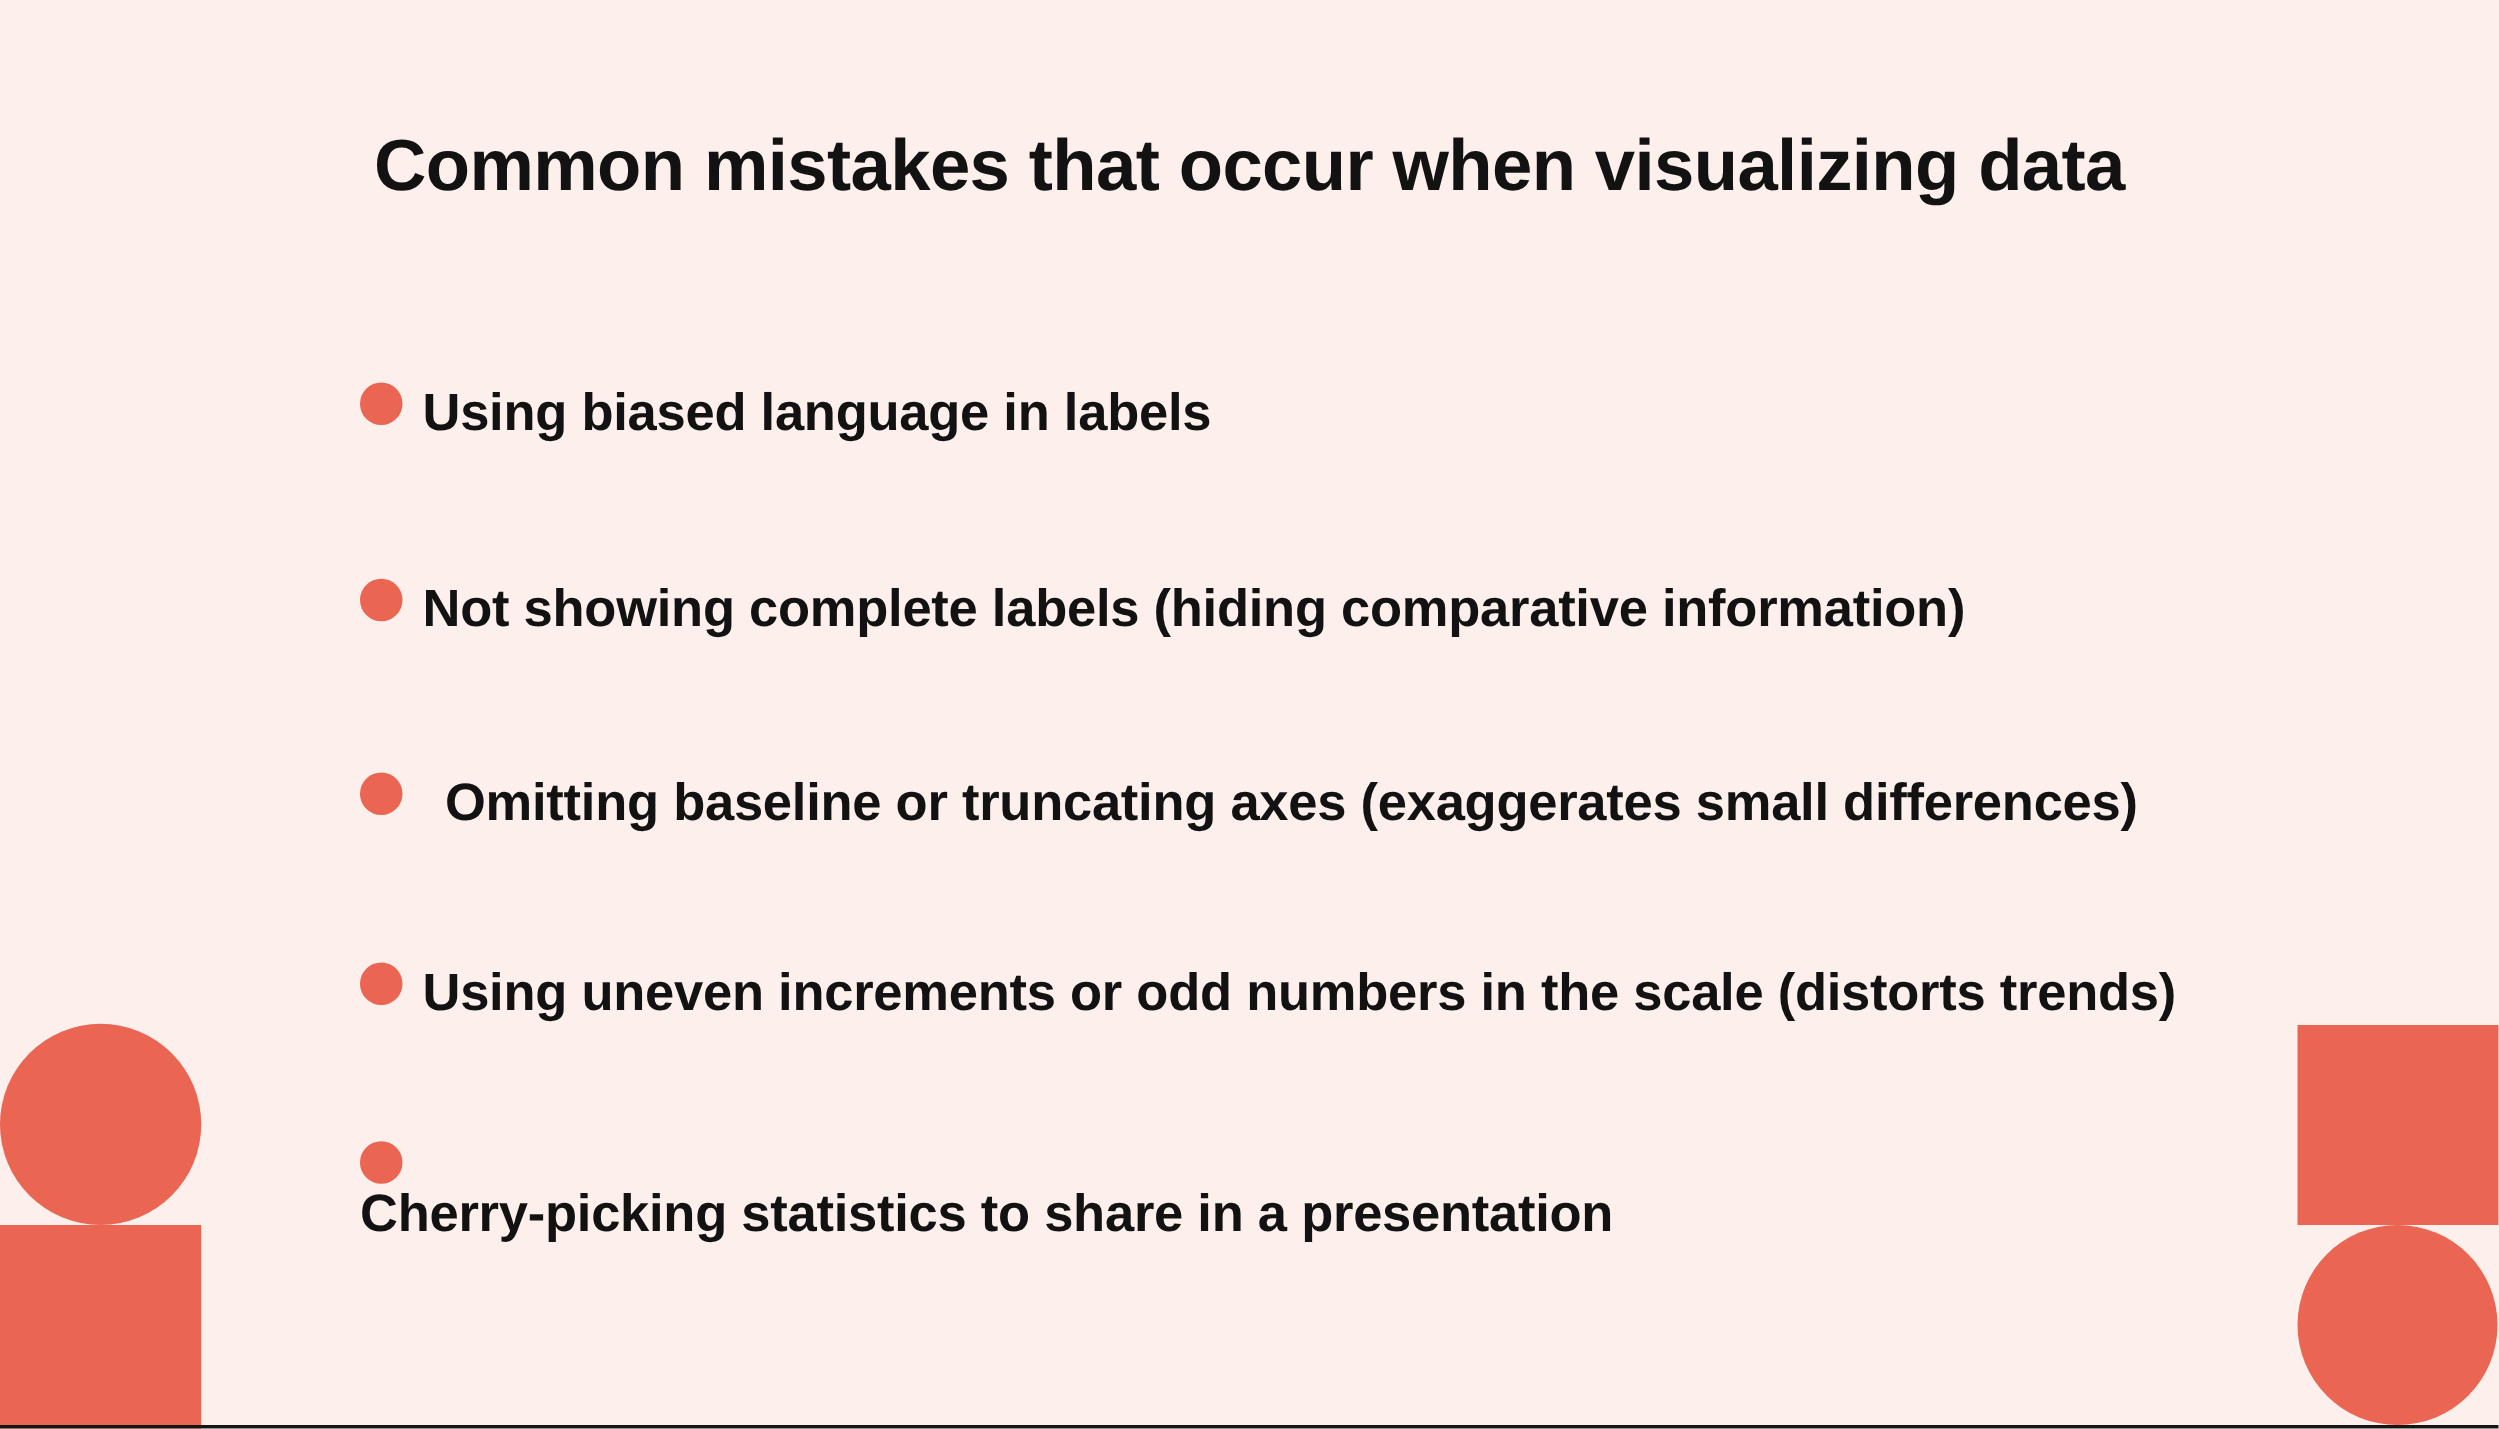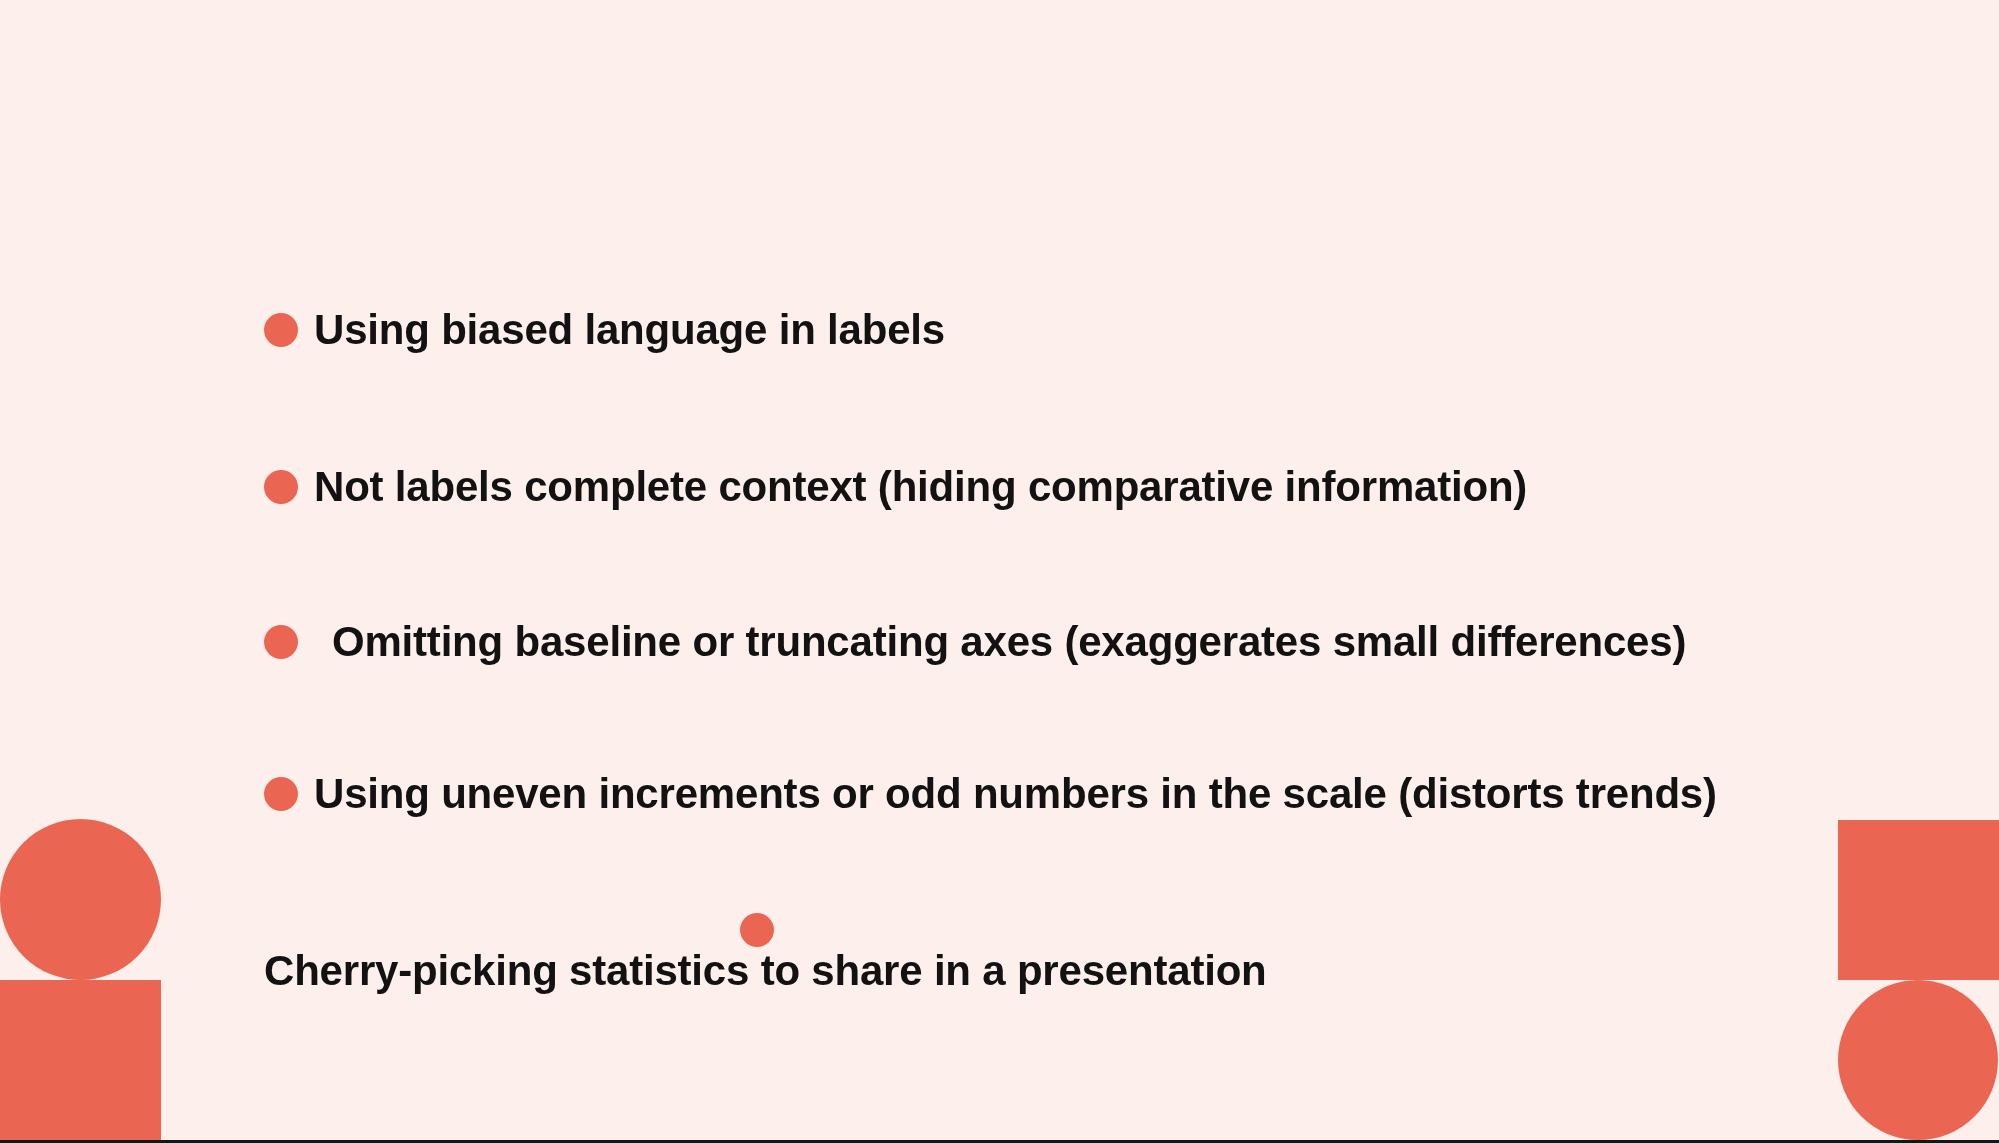--- a/index.html
+++ b/index.html
@@ -25,23 +25,22 @@
     text-align: center;
     font-size: 58px;
     line-height: 70px;
     font-weight: 800;
     letter-spacing: -0.5px;
     color: var(--ink, #121212);
     white-space: nowrap;
   }
   .bullet-item {
     position: absolute;
-    left: 264px;
+    left: 288px;
     display: flex;
-    align-items: center;
     height: 48px;
     white-space: nowrap;
   }
   .bullet-item:nth-child(1) { top: 306px; }
   .bullet-item:nth-child(2) { top: 463px; }
   .bullet-item:nth-child(3) { top: 618px; gap: 18px; }
   .bullet-item:nth-child(4) { top: 770px; }
   .bullet-item:nth-child(5) { top: 913px; flex-direction: column; }
   .dot {
     flex: none;
@@ -73,29 +72,30 @@
     width: 100%;
     height: 3px;
     background: var(--edge, #151515);
   }
 </style>
 </head>
 <body>
 
 <div class="slide">
 
+  <h1 class="title">Common mistakes that occur when visualizing data</h1>
 
   <div id="bullet-list">
       <div class="bullet-item">
         <span class="dot"></span>
         <span class="bullet-text">Using biased language in labels</span>
       </div>
       <div class="bullet-item">
         <span class="dot"></span>
-        <span class="bullet-text">Not labels complete context (hiding comparative information)</span>
+        <span class="bullet-text">Not showing complete labels (hiding comparative information)</span>
       </div>
       <div class="bullet-item">
         <span class="dot"></span>
         <span class="bullet-text">Omitting baseline or truncating axes (exaggerates small differences)</span>
       </div>
       <div class="bullet-item">
         <span class="dot"></span>
         <span class="bullet-text">Using uneven increments or odd numbers in the scale (distorts trends)</span>
       </div>
       <div class="bullet-item">

